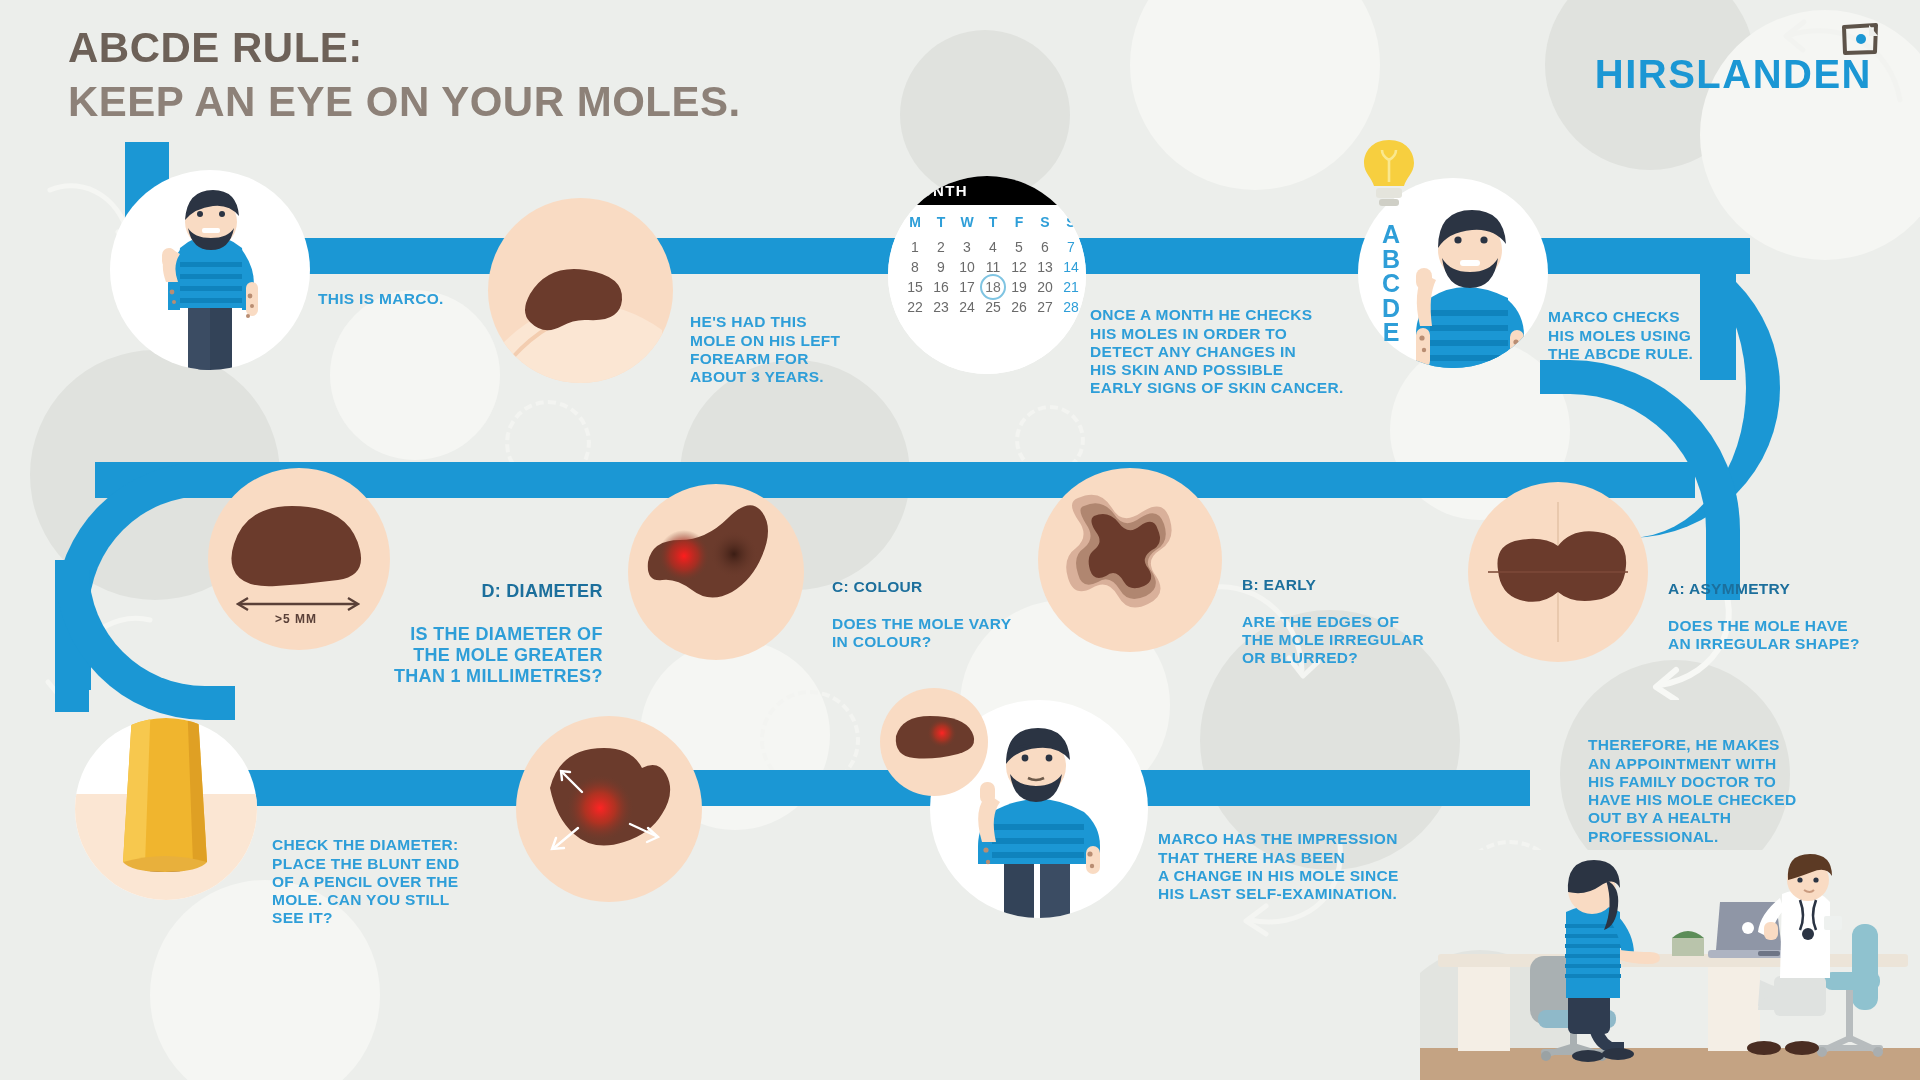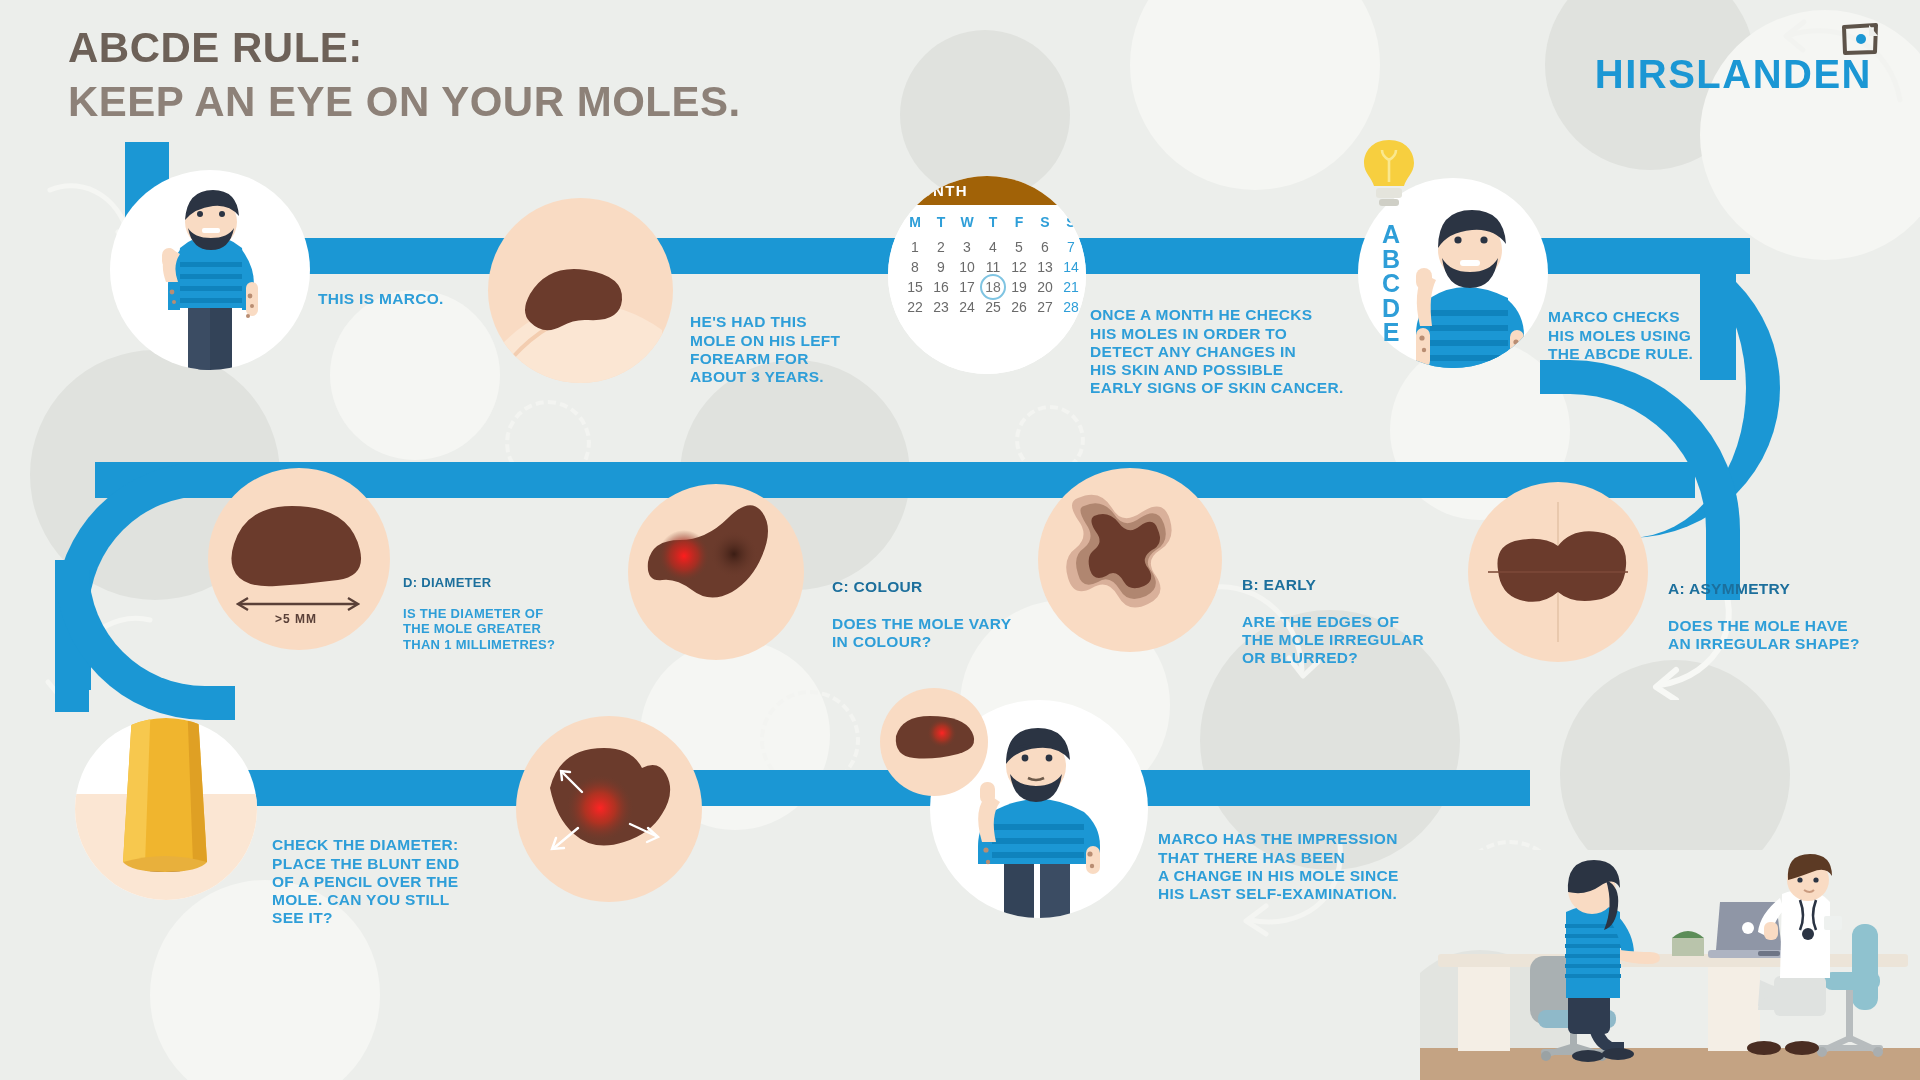--- a/index.html
+++ b/index.html
@@ -36,21 +36,21 @@
   .title1 { position:absolute; left:68px; top:24px; font-size:42px; font-weight:bold;
             color:#6d6158; letter-spacing:.5px; }
   .title2 { position:absolute; left:68px; top:78px; font-size:42px; font-weight:bold;
             color:#8d8178; letter-spacing:.5px; }
   .logo  { position:absolute; right:48px; top:52px; font-size:40px; font-weight:bold;
            color:#1b97d4; letter-spacing:1.5px; }
   .logomark { position:absolute; right:40px; top:22px; width:40px; height:34px; }
 
   
   .calwrap { position:absolute; background:#fff; }
-  .calhd { background:#a16207; color:#fff; font-size:15px; font-weight:bold;
+  .calhd { background:#000000; color:#fff; font-size:15px; font-weight:bold;
            letter-spacing:1.4px; padding:6px 0 6px 18px; }
   .calgrid { display:grid; grid-template-columns:repeat(7,26px); padding:7px 10px 0 14px;
              font-size:14px; color:#6a6a6a; }
   .calgrid .dow { color:#2e9ed8; font-weight:bold; padding-bottom:5px; }
   .calgrid span { text-align:center; line-height:20px; }
   .calgrid .sun { color:#2e9ed8; }
   .calgrid .sel { position:relative; color:#737373; }
   .calgrid .sel::after { content:""; position:absolute; left:50%; top:50%;
      transform:translate(-50%,-50%); width:22px; height:22px; border-radius:50%;
      border:2px solid #7fc4e2; }
@@ -297,21 +297,21 @@
     <svg viewBox="0 0 182 182" width="182" height="182">
       <path d="M26 76 q12 -38 58 -38 q58 0 68 44 q6 26 -22 30 q-30 4 -62 6 q-30 2 -40 -12 q-8 -12 -2 -30 Z" fill="#6b3b2c"></path>
       <g stroke="#5a4038" stroke-width="2.4" fill="none">
         <line x1="32" y1="136" x2="148" y2="136"></line>
         <path d="M40 130 L30 136 L40 142"></path>
         <path d="M140 130 L150 136 L140 142"></path>
       </g>
     </svg>
   </div>
   <div class="mmlabel" style="left:275px;top:612px;">&gt;5 MM</div>
-  <div class="txt" style="left:403px;top:560px;font-size:13px;white-space:pre-line;">
+  <div class="txt" style="left:394px;top:560px;font-size:18px;white-space:pre-line;text-align:right;">
     <span class="hd">D: DIAMETER</span>
     <span class="bd">IS THE DIAMETER OF
 THE MOLE GREATER
 THAN 1 MILLIMETRES?</span>
   </div>
 
   <div class="node skin" style="left:628px;top:484px;width:176px;height:176px;">
     <svg viewBox="0 0 176 176" width="176" height="176">
       <defs>
         <radialGradient id="redglow1">
@@ -448,20 +448,28 @@
       <circle cx="62" cy="45" r="15" fill="url(#redglow3)"></circle>
     </svg>
   </div>
   <div class="txt" style="left:1158px;top:812px;font-size:15.5px;white-space:pre-line;">
     <span class="bd">MARCO HAS THE IMPRESSION
 THAT THERE HAS BEEN
 A CHANGE IN HIS MOLE SINCE
 HIS LAST SELF-EXAMINATION.</span>
   </div>
 
+  <div class="txt" style="left:1588px;top:718px;font-size:15.5px;white-space:pre-line;">
+    <span class="bd">THEREFORE, HE MAKES
+AN APPOINTMENT WITH
+HIS FAMILY DOCTOR TO
+HAVE HIS MOLE CHECKED
+OUT BY A HEALTH
+PROFESSIONAL.</span>
+  </div>
 
   <svg style="position:absolute;left:1420px;top:850px;" width="500" height="230" viewBox="0 0 500 230">
     <rect x="0" y="0" width="500" height="198" fill="#eceeeb"></rect>
     <circle cx="60" cy="190" r="90" fill="#e2e4e0"></circle>
     <rect x="0" y="198" width="500" height="32" fill="#c4a383"></rect>
 
     <rect x="18" y="104" width="470" height="13" rx="3" fill="#ece4d8"></rect>
     <rect x="38" y="117" width="52" height="84" fill="#f4eee5"></rect>
     <rect x="288" y="117" width="52" height="84" fill="#f4eee5"></rect>
 

